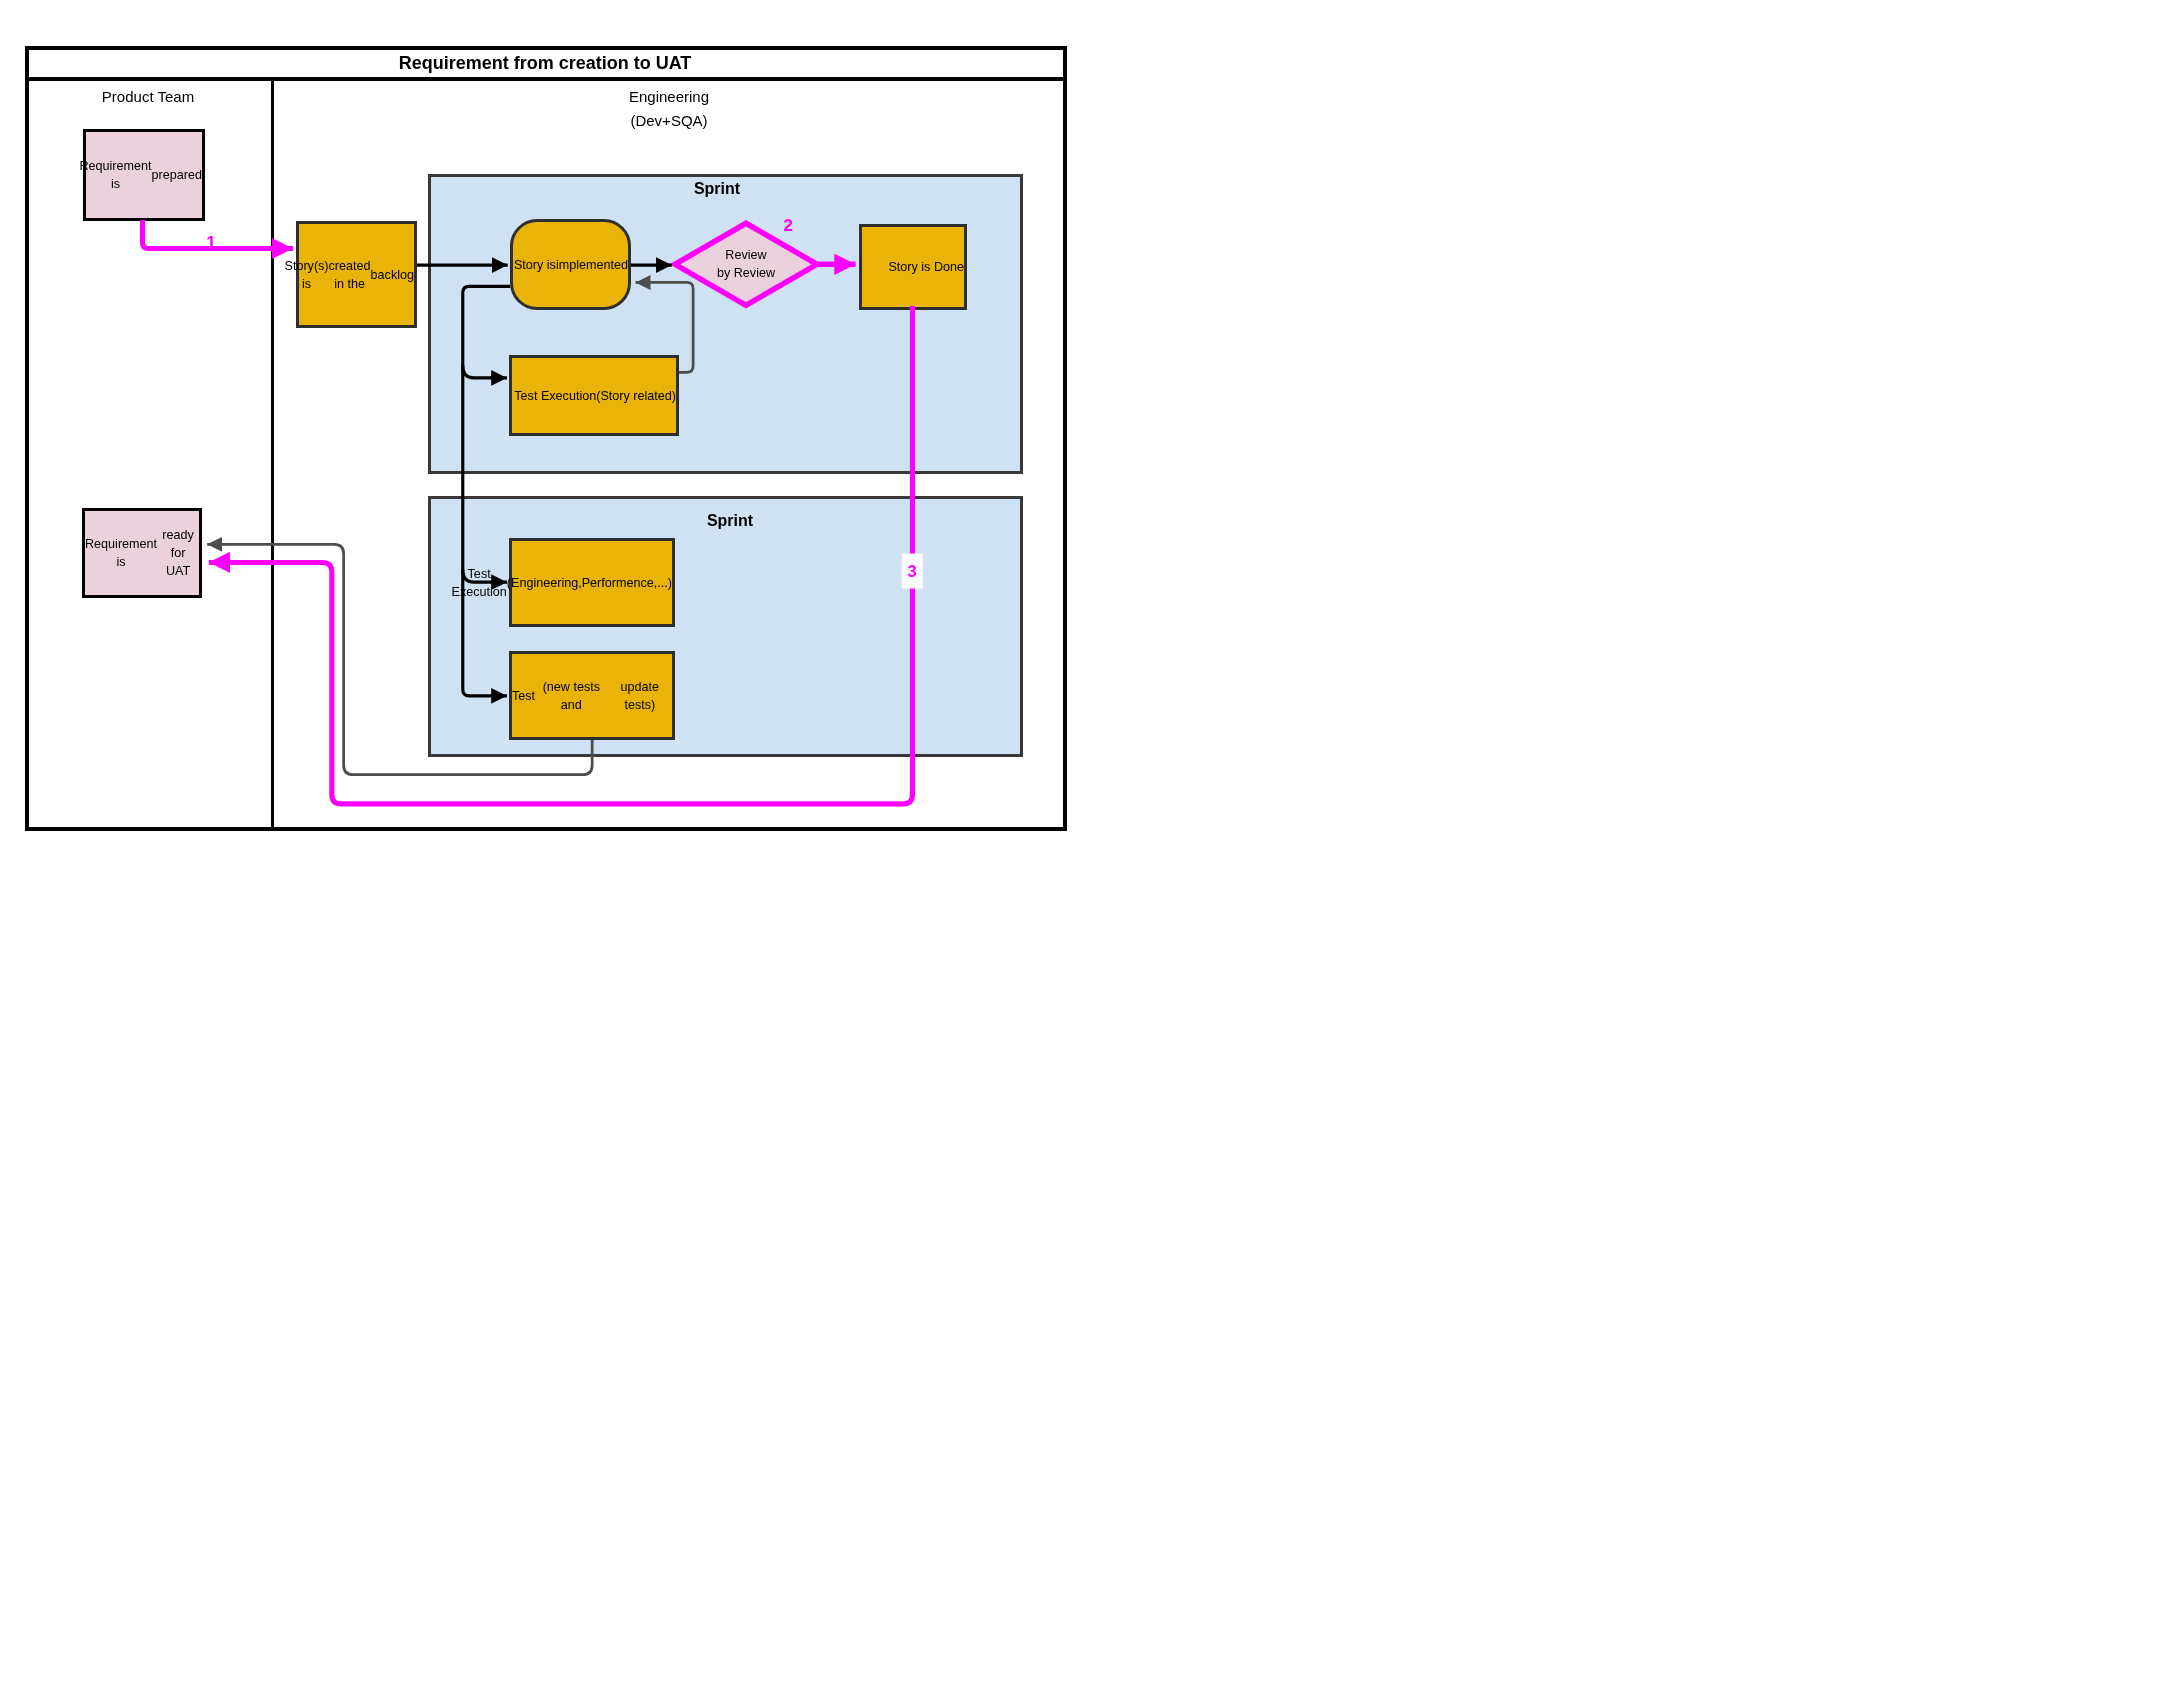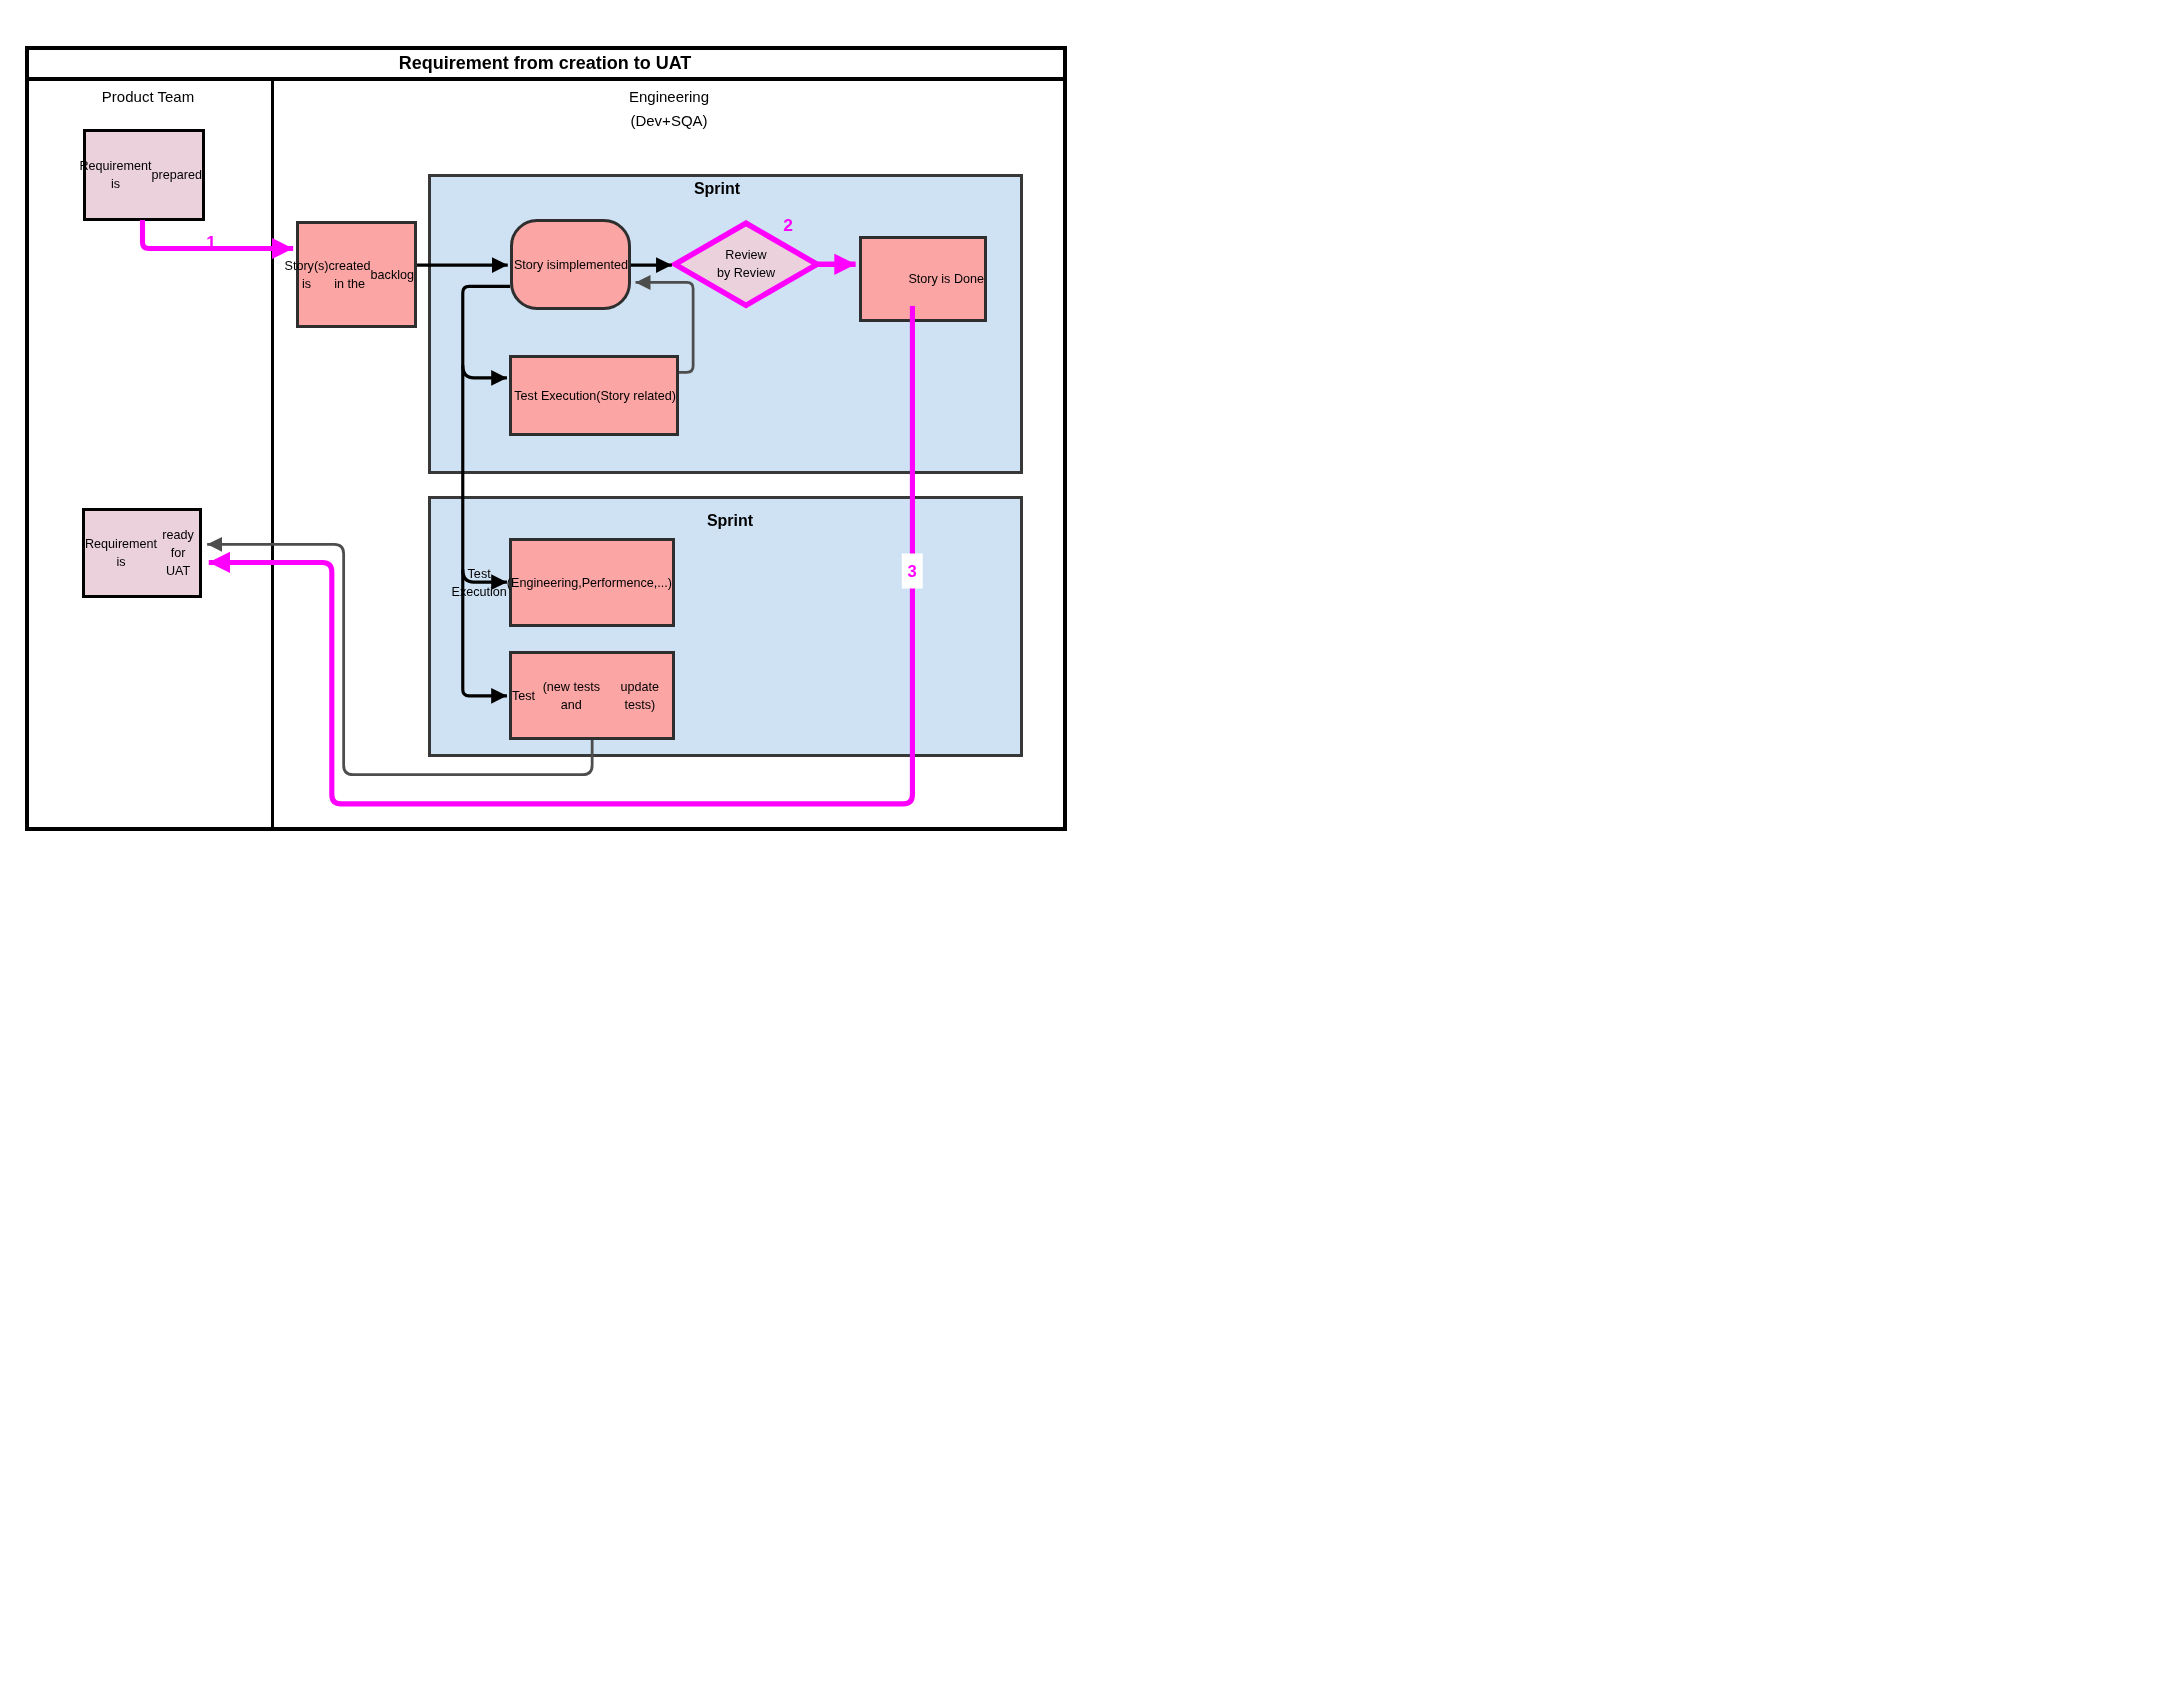--- a/index.html
+++ b/index.html
@@ -19,27 +19,27 @@
   
   .sprint { position:absolute; background:#cfe2f3; border:3.2px solid #383838; box-sizing:border-box; }
   .sprint1 { left:428px; top:174px; width:595px; height:300px; }
   .sprint2 { left:428px; top:496px; width:595px; height:261px; }
   .sprint-label { position:absolute; transform:translate(-50%,-50%); font-weight:bold; font-size:16px; }
 
   
   .node { position:absolute; box-sizing:border-box; display:flex; flex-direction:row;
           align-items:center; justify-content:flex-end; text-align:center;
           font-size:12.6px; line-height:18px; }
-  .white-box { background:#fca5a5; border:3.2px solid #2e2e2e; }
+  .white-box { background:#eab308; border:3.2px solid #2e2e2e; }
   .pink-box  { background:#ead1dc; border:3.2px solid #000000; }
 
   .n-req-prepared { left:83px; top:129px; width:122px; height:92px; }
   .n-story-created { left:296px; top:221px; width:121px; height:107px; }
   .n-story-impl { left:510px; top:219px; width:121px; height:91px;border-radius:27px; }
-  .n-story-done { left:859px; top:236px; width:128px; height:86px; }
+  .n-story-done { left:859px; top:224px; width:108px; height:86px; }
   .n-test-story { left:509px; top:355px; width:170px; height:81px; }
   .n-test-regression { left:509px; top:538px; width:166px; height:89px; }
   .n-test-new { left:509px; top:651px; width:166px; height:89px; }
   .n-req-ready { left:82px; top:508px; width:120px; height:90px; }
 
   .diamond-wrap { position:absolute; left:0; top:0; width:1092px; height:852px; pointer-events:none; }
   .diamond-text { position:absolute; left:746px; top:264px; transform:translate(-50%,-50%);
                   text-align:center; font-size:12.6px; line-height:18px; }
 
   

